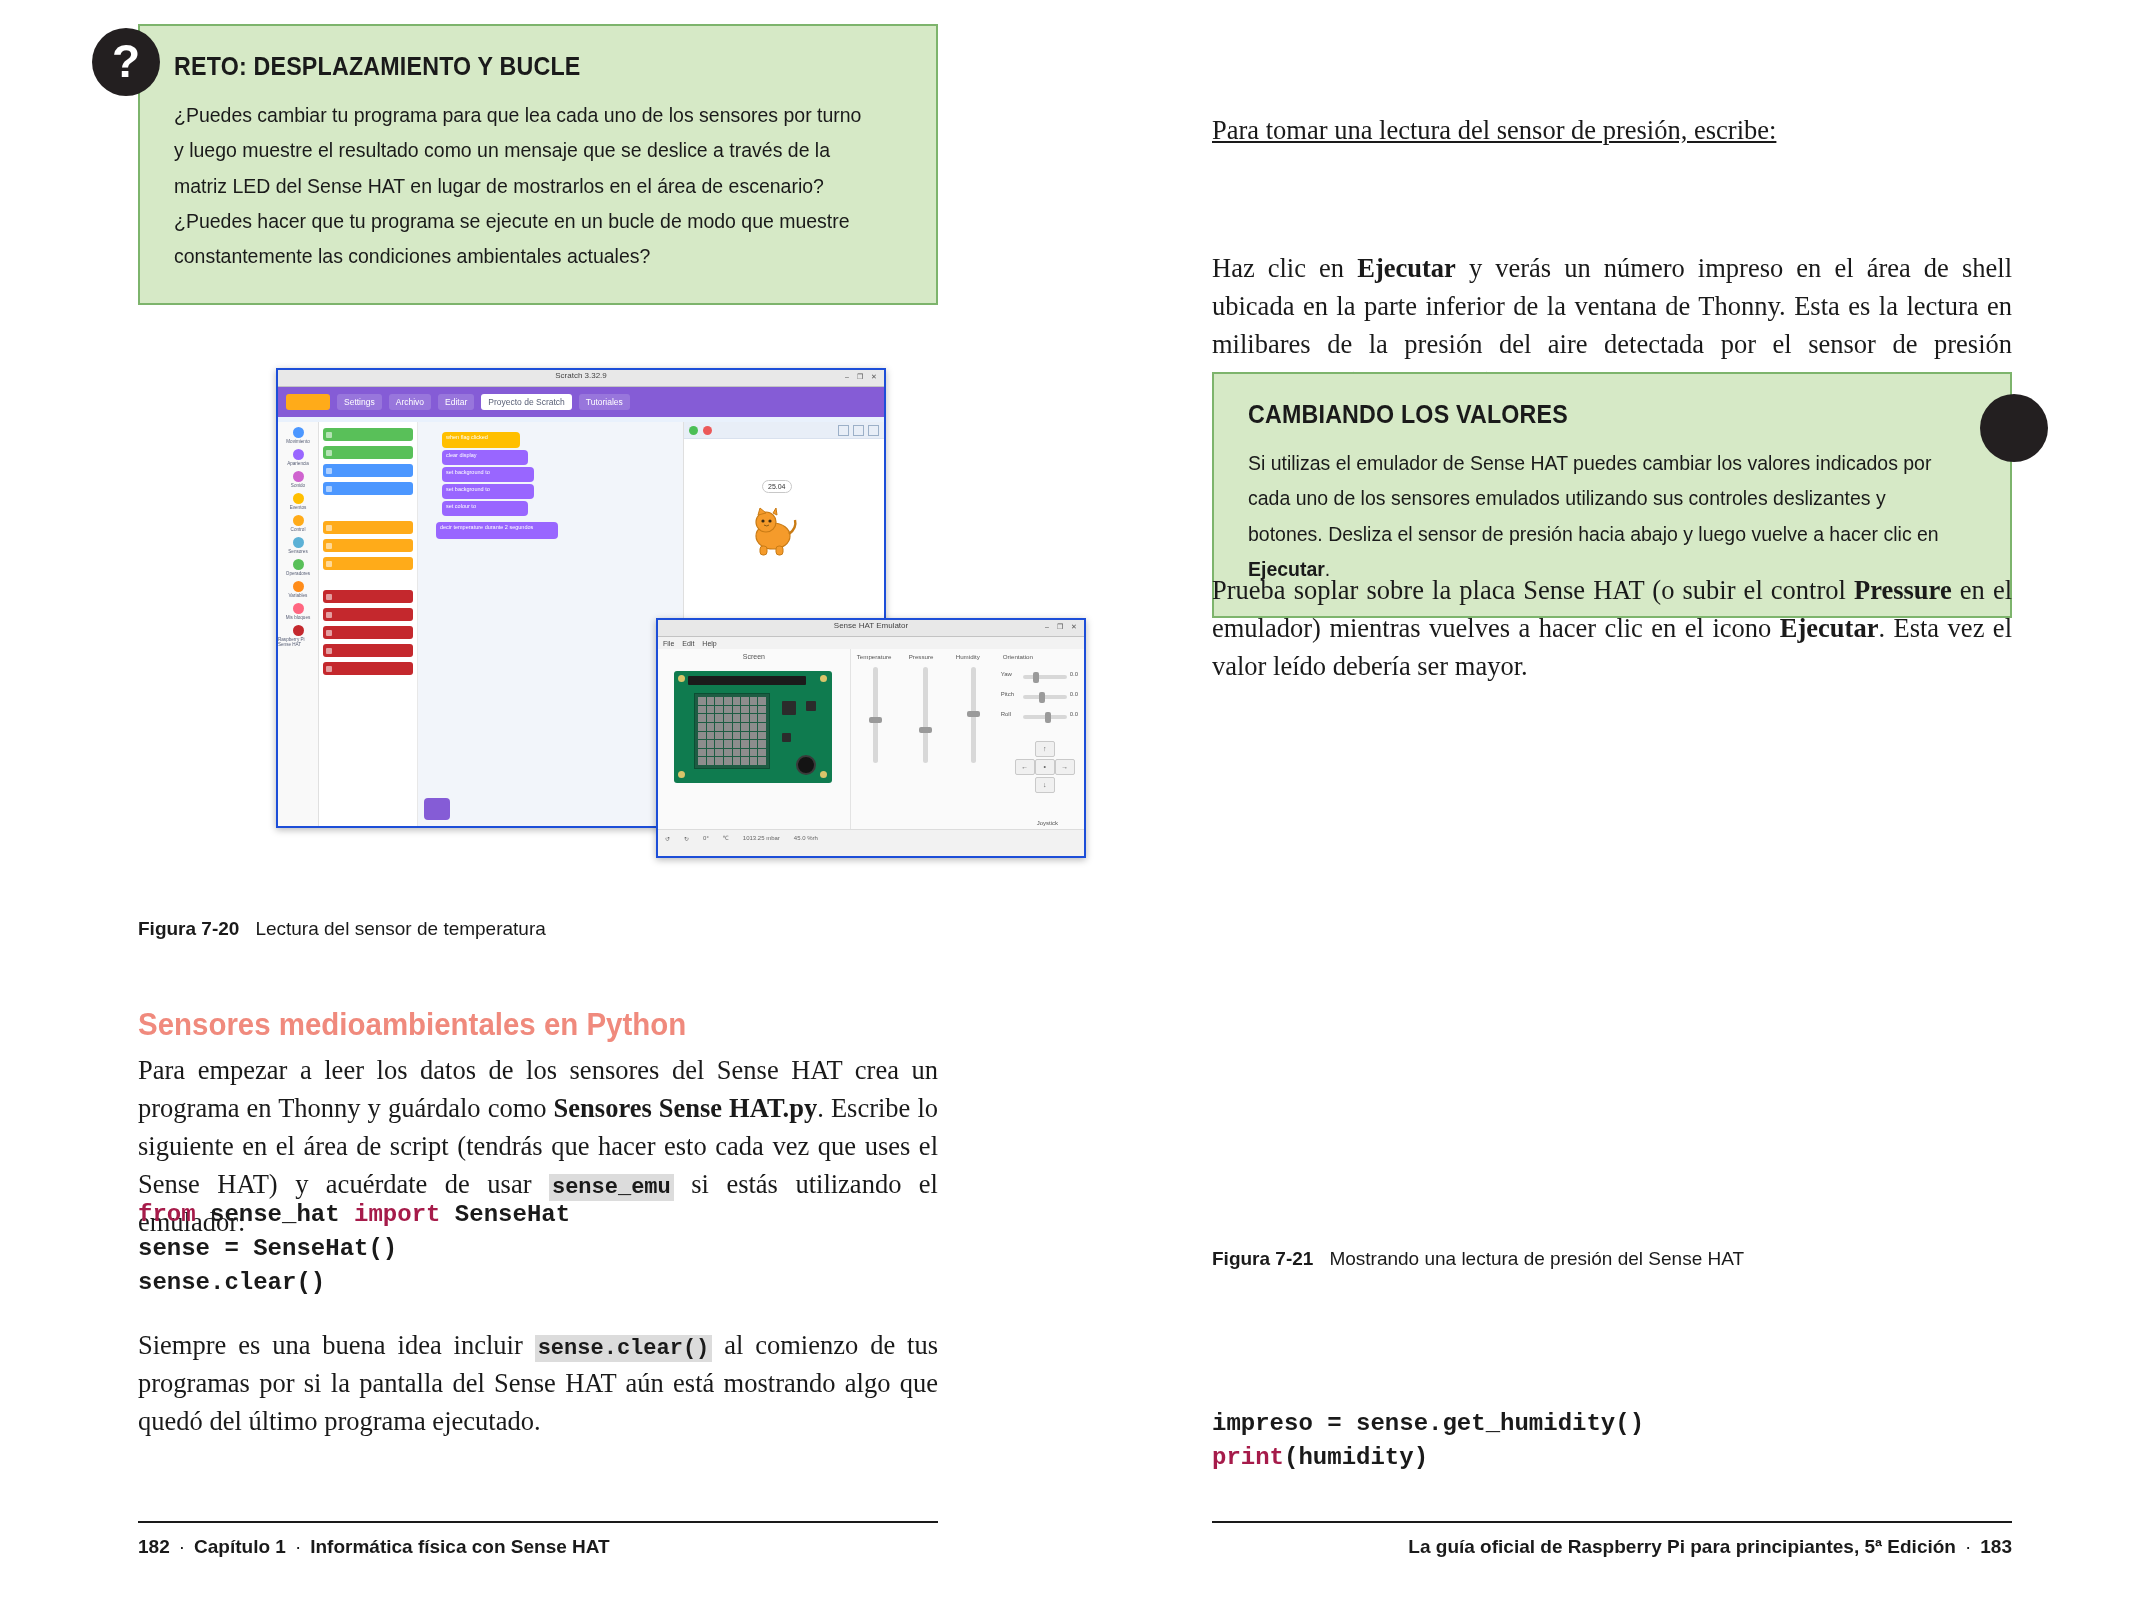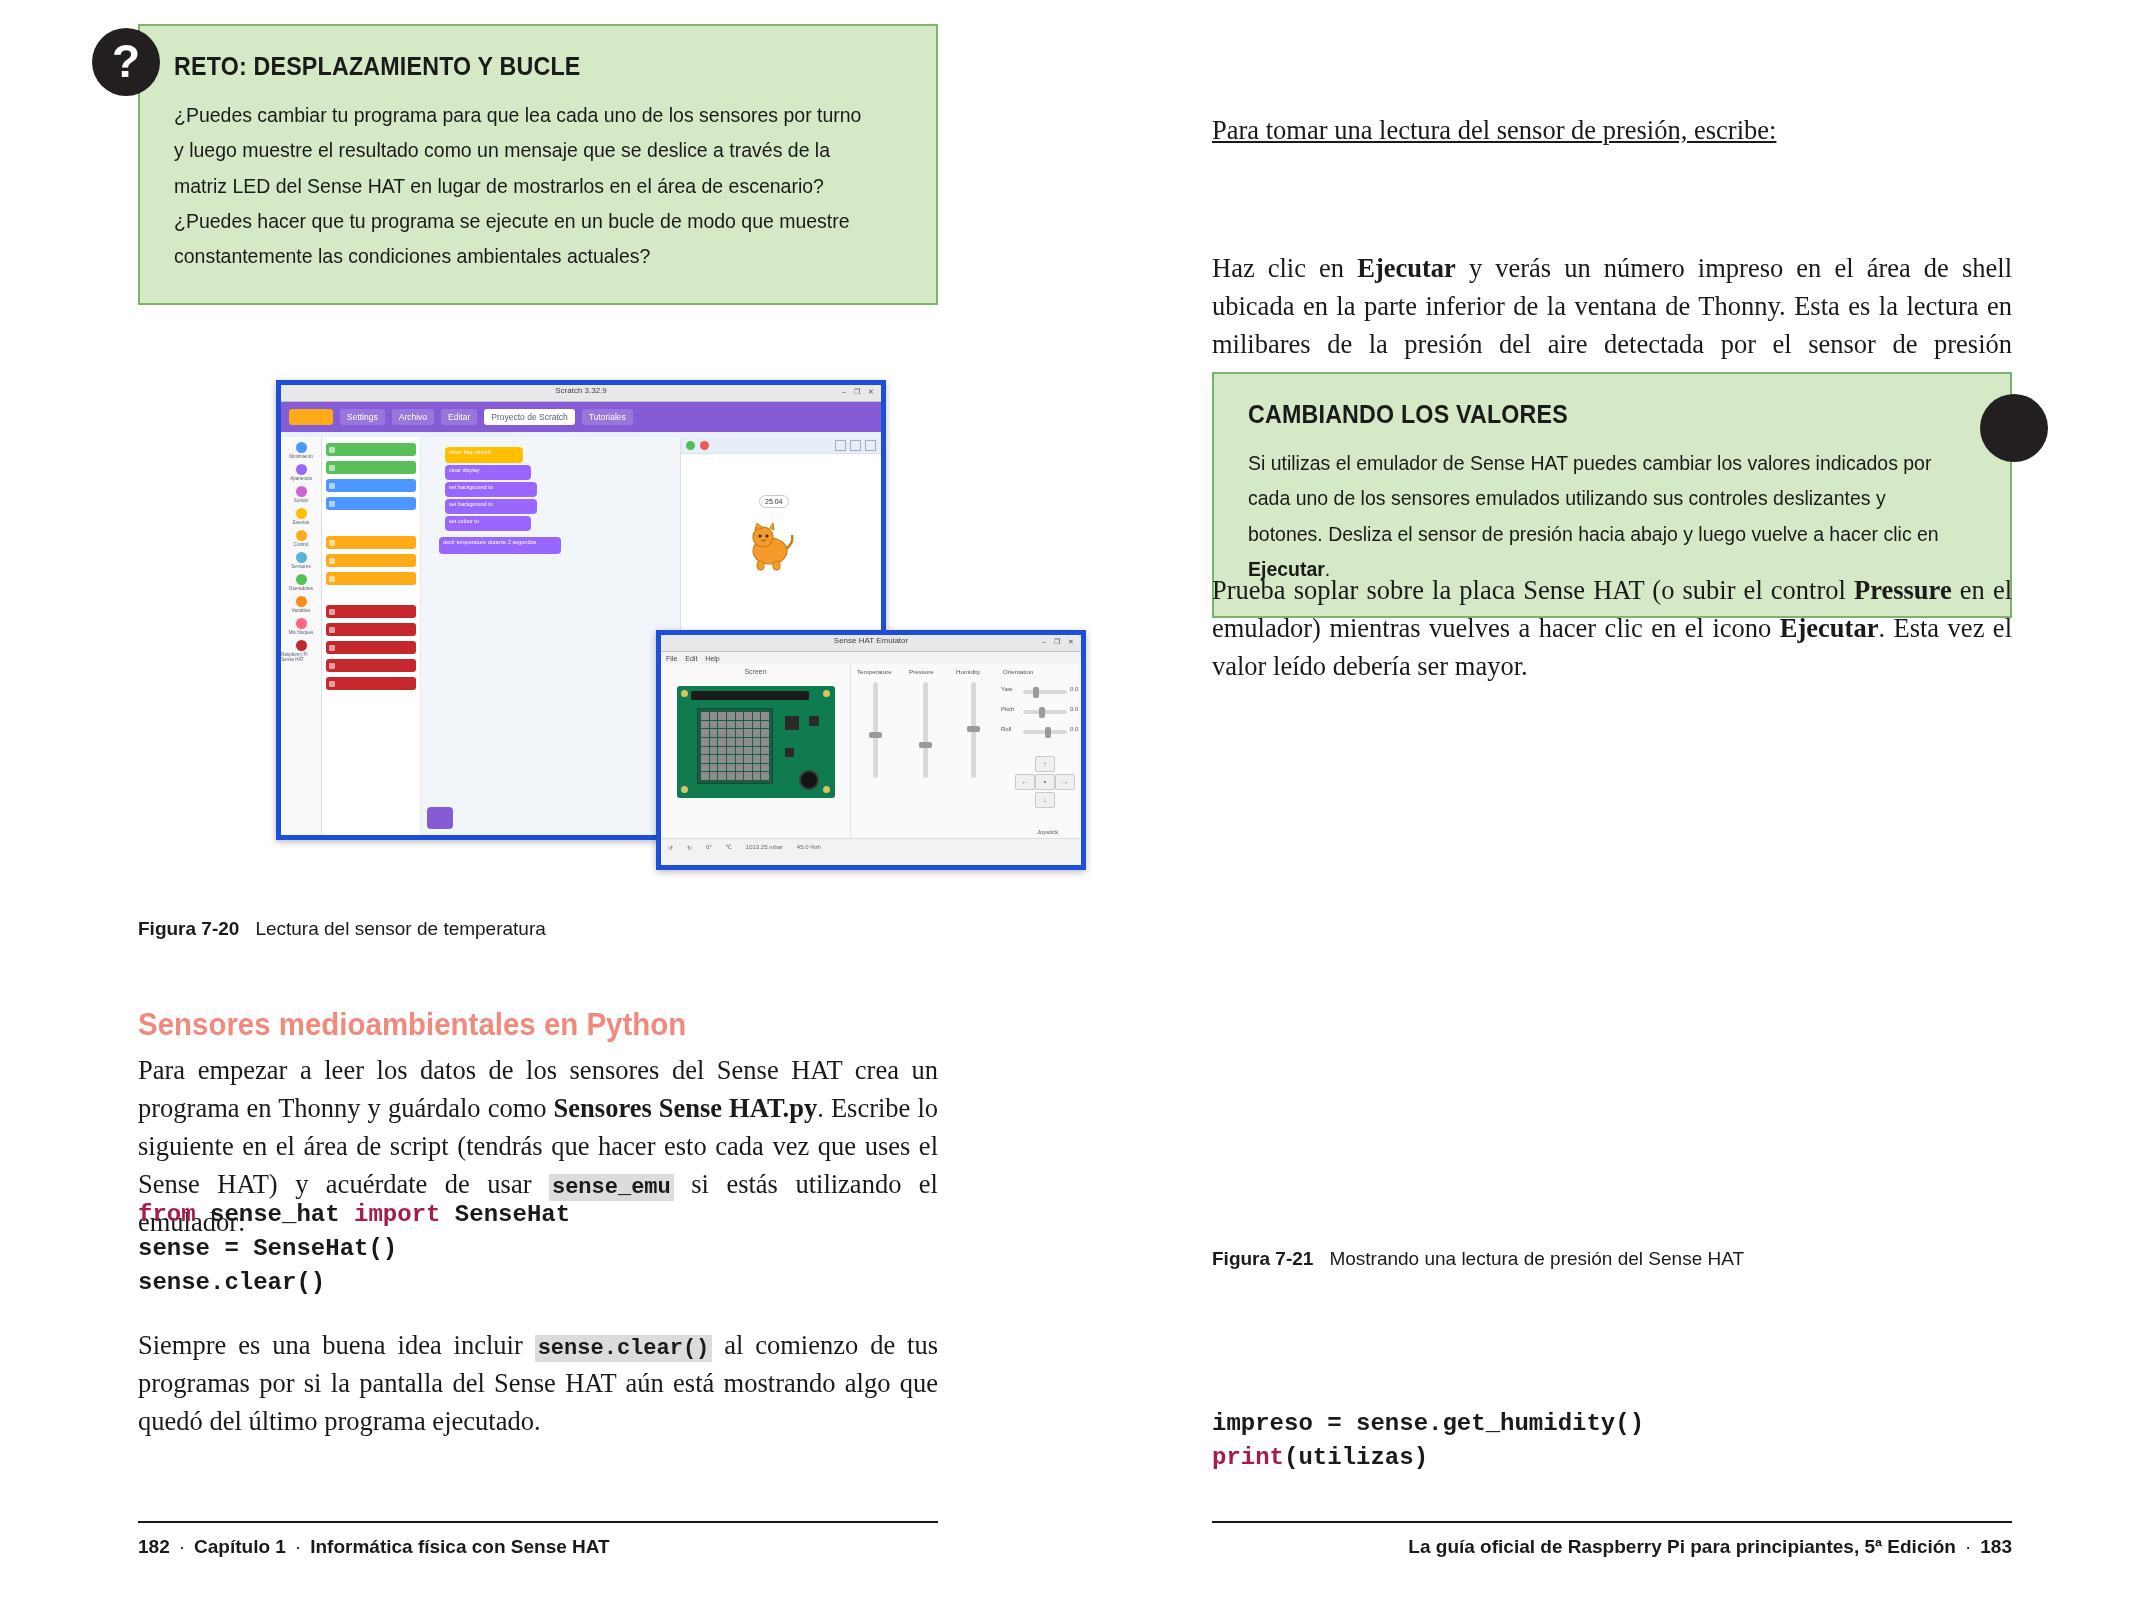--- a/index.html
+++ b/index.html
@@ -113,21 +113,21 @@
     font-size:19px;
     font-weight:bold;
     color:#1a1a1a;
     white-space:nowrap;
   }
   .footer .dot{font-weight:normal;padding:0 9px;}
 
   
   #fig20{position:absolute;left:138px;top:368px;width:810px;height:510px;}
 
-  .win{position:absolute;background:#000000;border:5px solid #1d4ed8;box-shadow:0 2px 7px rgba(0,0,0,.28);box-sizing:border-box;margin-top:12px;}
+  .win{position:absolute;background:#000000;border:2px solid #1d4ed8;box-shadow:0 2px 7px rgba(0,0,0,.28);box-sizing:border-box;}
   .win-tb{height:16px;background:#e8e8e8;border-bottom:1px solid #c3c3c3;position:relative;}
   .win-tb .t{position:absolute;left:0;right:0;top:1px;text-align:center;font-family:"Liberation Sans",sans-serif;font-size:8px;color:#444;}
   .win-tb .ctrl{position:absolute;right:4px;top:3px;font-family:"Liberation Sans",sans-serif;font-size:7px;color:#555;letter-spacing:3px;}
 
   
   #scratchwin{left:0;top:0;width:610px;height:460px;}
   .sc-menu{height:30px;background:#855cd6;display:flex;align-items:center;padding:0 8px;gap:7px;}
   .sc-logo{width:44px;height:16px;background:#ffab19;border-radius:3px;}
   .sc-mi{font-family:"Liberation Sans",sans-serif;font-size:8.5px;color:#fff;background:rgba(255,255,255,.16);padding:3px 7px;border-radius:3px;white-space:nowrap;}
   .sc-proj{background:#fff;color:#575e75;}
@@ -528,20 +528,20 @@
     <p class="para" style="position:absolute;left:0;top:572px;width:800px;">
       <span>Prueba soplar sobre la placa Sense HAT (o subir el control </span><b>Pressure</b><span> en el emulador) mientras vuelves a hacer clic en el icono </span><b>Ejecutar</b><span>. Esta vez el valor leído debería ser mayor.</span>
     </p>
 
     <div class="caption" style="position:absolute;left:0;top:1248px;">
       <span class="cnum">Figura 7-21</span><span>Mostrando una lectura de presión del Sense HAT</span>
     </div>
 
 
     <div class="code" style="position:absolute;left:0;top:1407px;width:800px;"><span>impreso = sense.get_humidity()</span>
-<span class="kw">print</span><span>(utilizas)</span></div>
+<span class="kw">print</span><span>(humidity)</span></div>
 
     <div class="footrule" style="left:0;top:1521px;width:800px;"></div>
     <div class="footer" style="left:0;top:1536px;width:800px;text-align:right;">
       <span>La guía oficial de Raspberry Pi para principiantes, 5ª Edición</span><span class="dot">·</span><span>183</span>
     </div>
   </div>
 </div>
 
 </body></html>

